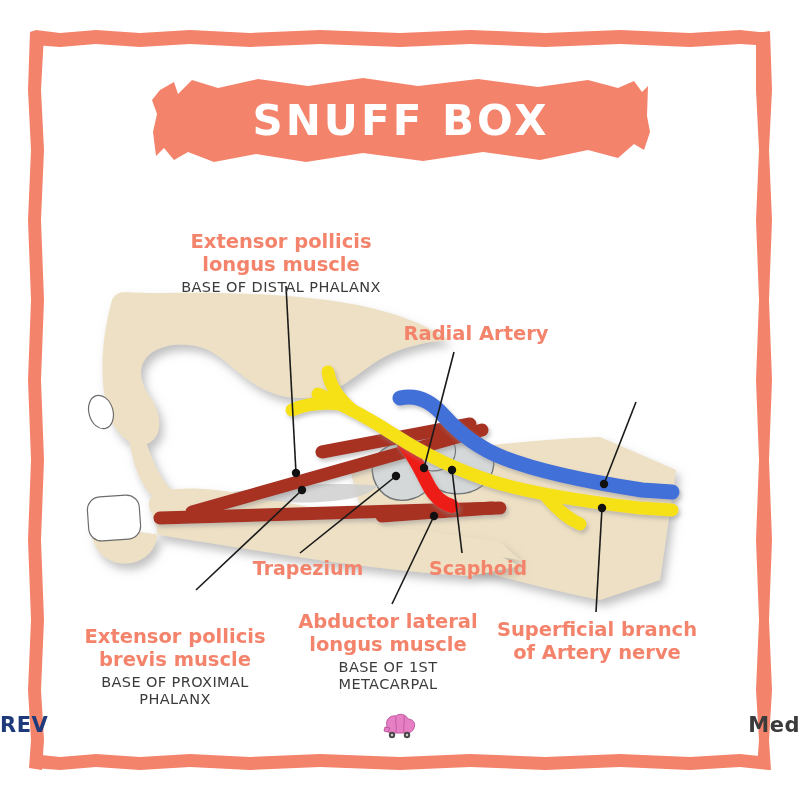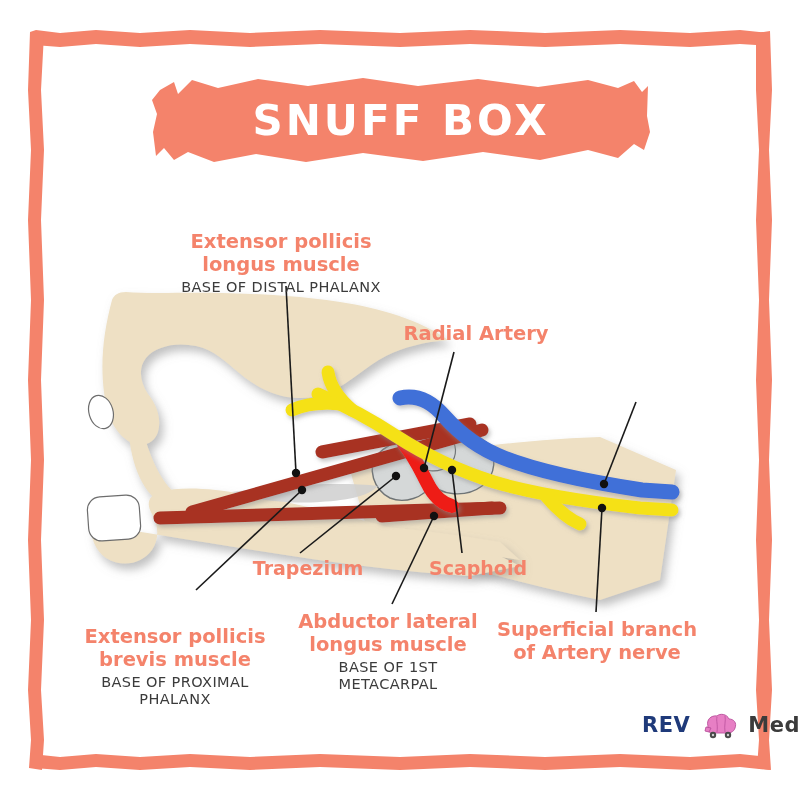--- a/index.html
+++ b/index.html
@@ -120,21 +120,21 @@
   #lbl-sbrn { left: 492px; top: 618px; width: 210px; }
 
   
   .logo {
     position: absolute;
     left: 0;
     top: 710px;
     width: 800px;
     display: flex;
     align-items: center;
-    justify-content: flex-end;
+    justify-content: space-between;
     gap: 8px;
   }
   .logo-rev {
     color: #1F3A7A;
     font-family: "DejaVu Sans", sans-serif;
     font-weight: bold;
     font-size: 21px;
     letter-spacing: 0.5px;
   }
   .logo-med {

